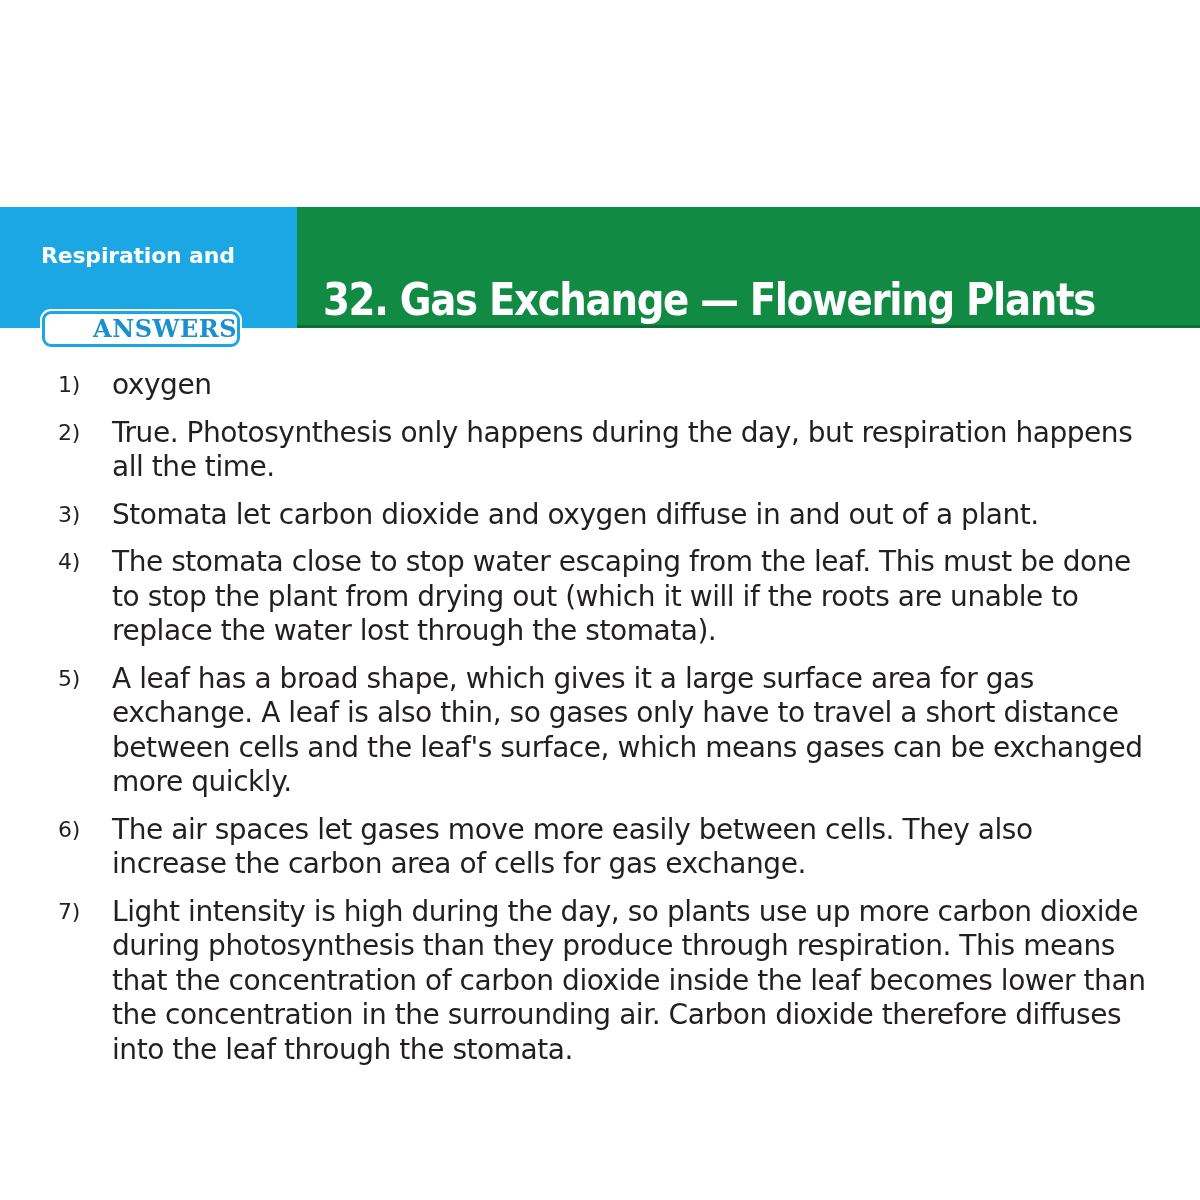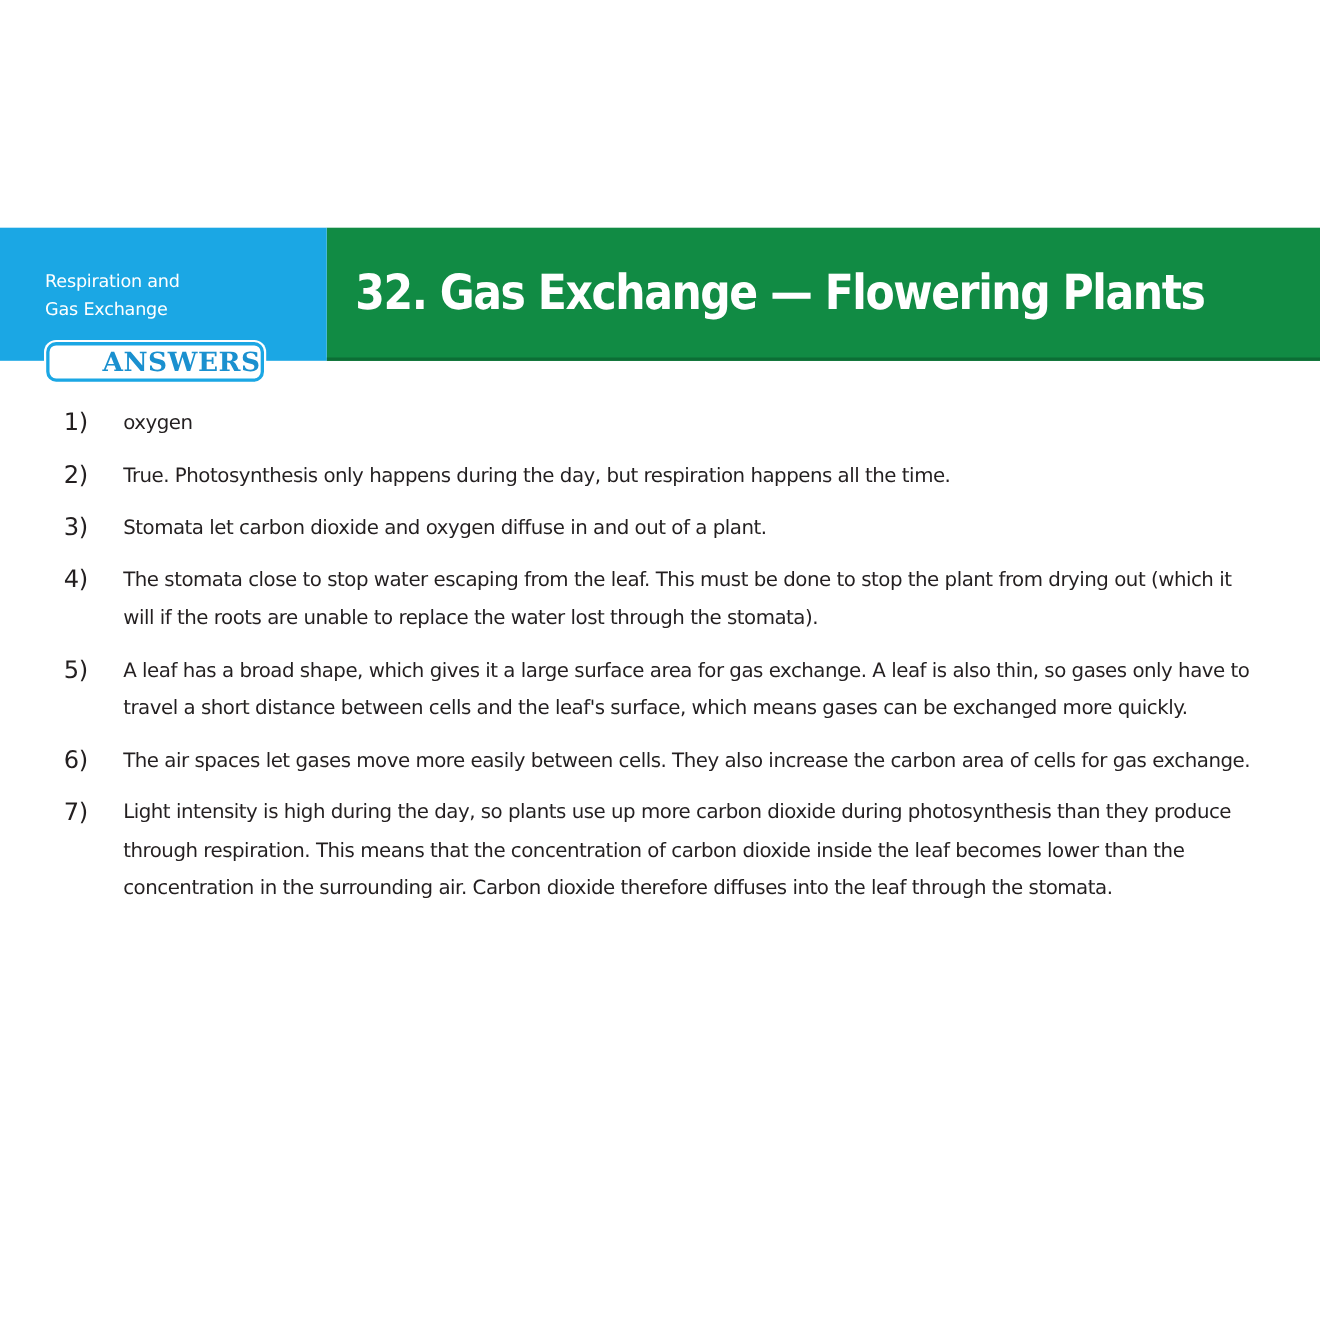--- a/index.html
+++ b/index.html
@@ -29,22 +29,22 @@
       height: 121px;
       background: #1ba7e4;
     }
     .section-label {
       position: absolute;
       left: 41px;
       top: 36px;
       width: 240px;
       color: #ffffff;
       font-family: "DejaVu Sans", sans-serif;
-      font-weight: normal;
-      font-size: 16px;
+      font-weight: bold;
+      font-size: 22px;
       line-height: 25px;
       letter-spacing: -0.2px;
     }
     .section-label span { display: block; }
     .answers-badge {
       position: absolute;
       left: 42px;
       top: 104px;
       width: 198px;
       height: 36px;
@@ -60,21 +60,21 @@
       line-height: 30px;
       text-align: right;
       letter-spacing: 0.5px;
       z-index: 2;
     }
     .title-panel {
       flex: 1;
       height: 121px;
       background: #118b44;
       display: flex;
-      align-items: center;
+      align-items: flex-end;
       padding-left: 26px;
       box-sizing: border-box;
       border-bottom: 3px solid #0c6e35;
     }
     .page-title {
       color: #ffffff;
       font-family: "DejaVu Sans", sans-serif;
       font-weight: bold;
       font-size: 44px;
       letter-spacing: -1.5px;
@@ -98,35 +98,34 @@
     }
     .answer-num {
       width: 54px;
       flex: 0 0 54px;
       font-size: 22px;
       line-height: 34.5px;
       letter-spacing: -0.3px;
     }
     .answer-text {
       flex: 1;
-      font-size: 18px;
+      font-size: 28px;
       line-height: 34.5px;
       letter-spacing: -0.45px;
       word-spacing: 0px;
       padding-right: 30px;
     }
   </style>
 </head>
 <body>
 
 <div class="header">
   <div class="side-panel">
     <div class="section-label">
       <span>Respiration and</span>
-      <span>Gas Exchange</span>
     </div>
     <div class="answers-badge">ANSWERS</div>
   </div>
   <div class="title-panel">
     <h1 class="page-title">32. Gas Exchange — Flowering Plants</h1>
   </div>
 </div>
 
 <ol class="answers-list">
   <li class="answer-item">

